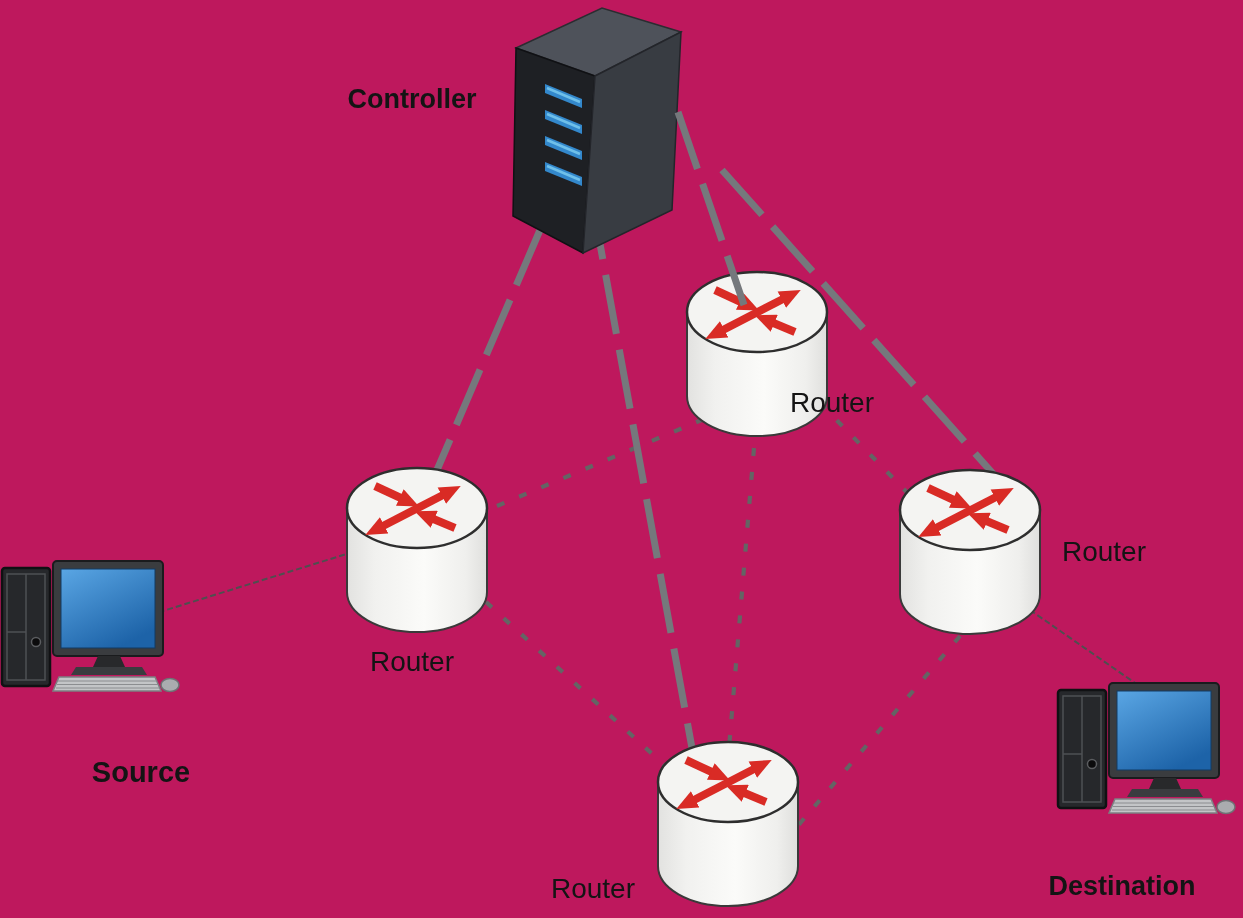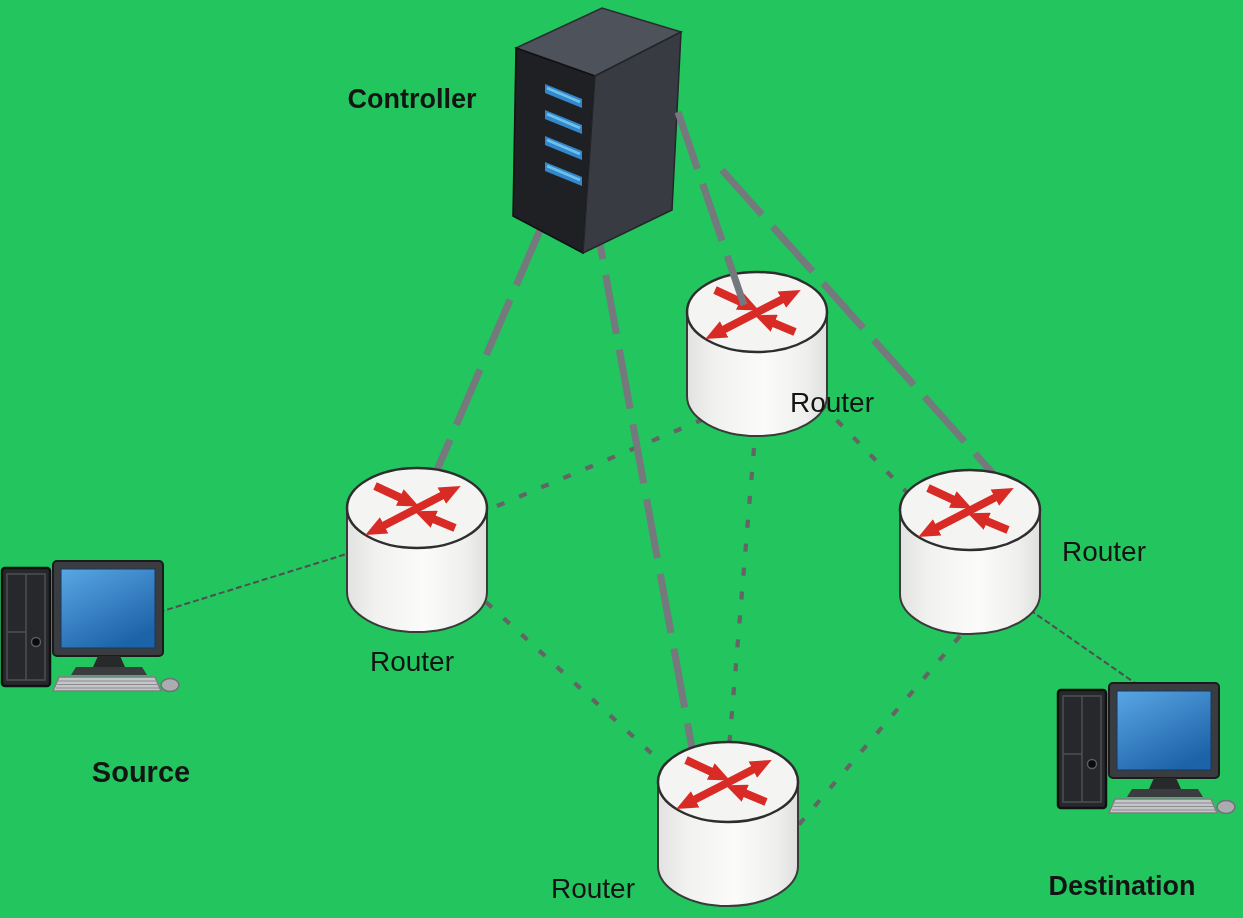--- a/index.html
+++ b/index.html
@@ -1,16 +1,16 @@
 <!DOCTYPE html>
 <html><head>
 <meta charset="utf-8">
 <style>
   html,body{margin:0;padding:0;background:#ffffff;}
-  .canvas{position:relative;width:1243px;height:918px;background:#22c55e;overflow:hidden;}
+  .canvas{position:relative;width:1243px;height:918px;background:#be185d;overflow:hidden;}
   svg{position:absolute;inset:0;display:block;}
   .lbl{font-family:"Liberation Sans", sans-serif;fill:#141414;}
   .bold{font-weight:bold;}
   .thick-link{stroke:#75787c;stroke-width:7;stroke-dasharray:60 16;fill:none;}
   .dotted-link{stroke:#646464;stroke-width:4.2;stroke-dasharray:8 16;fill:none;}
   .thin-link{stroke:#4f4f4f;stroke-width:2;stroke-dasharray:6 3;fill:none;}
 </style>
 </head>
 <body>
 

